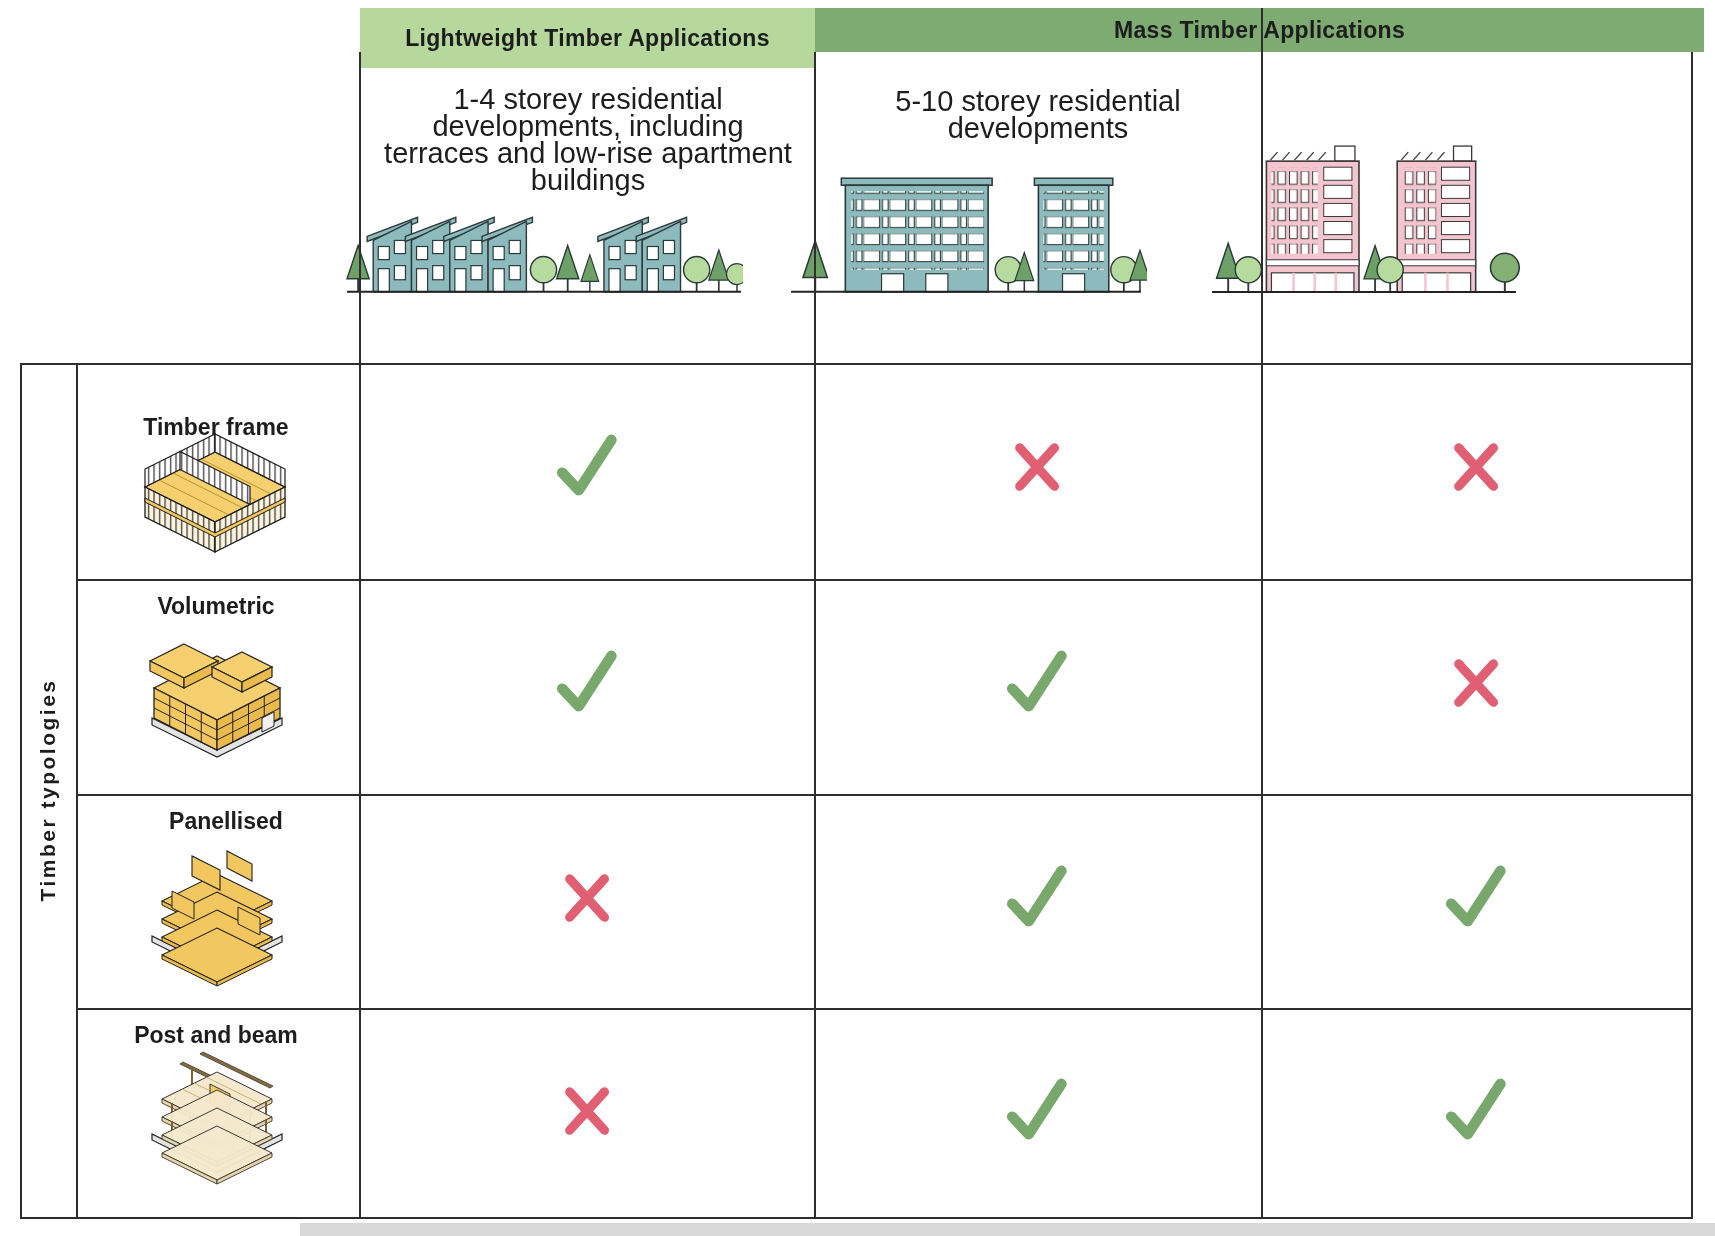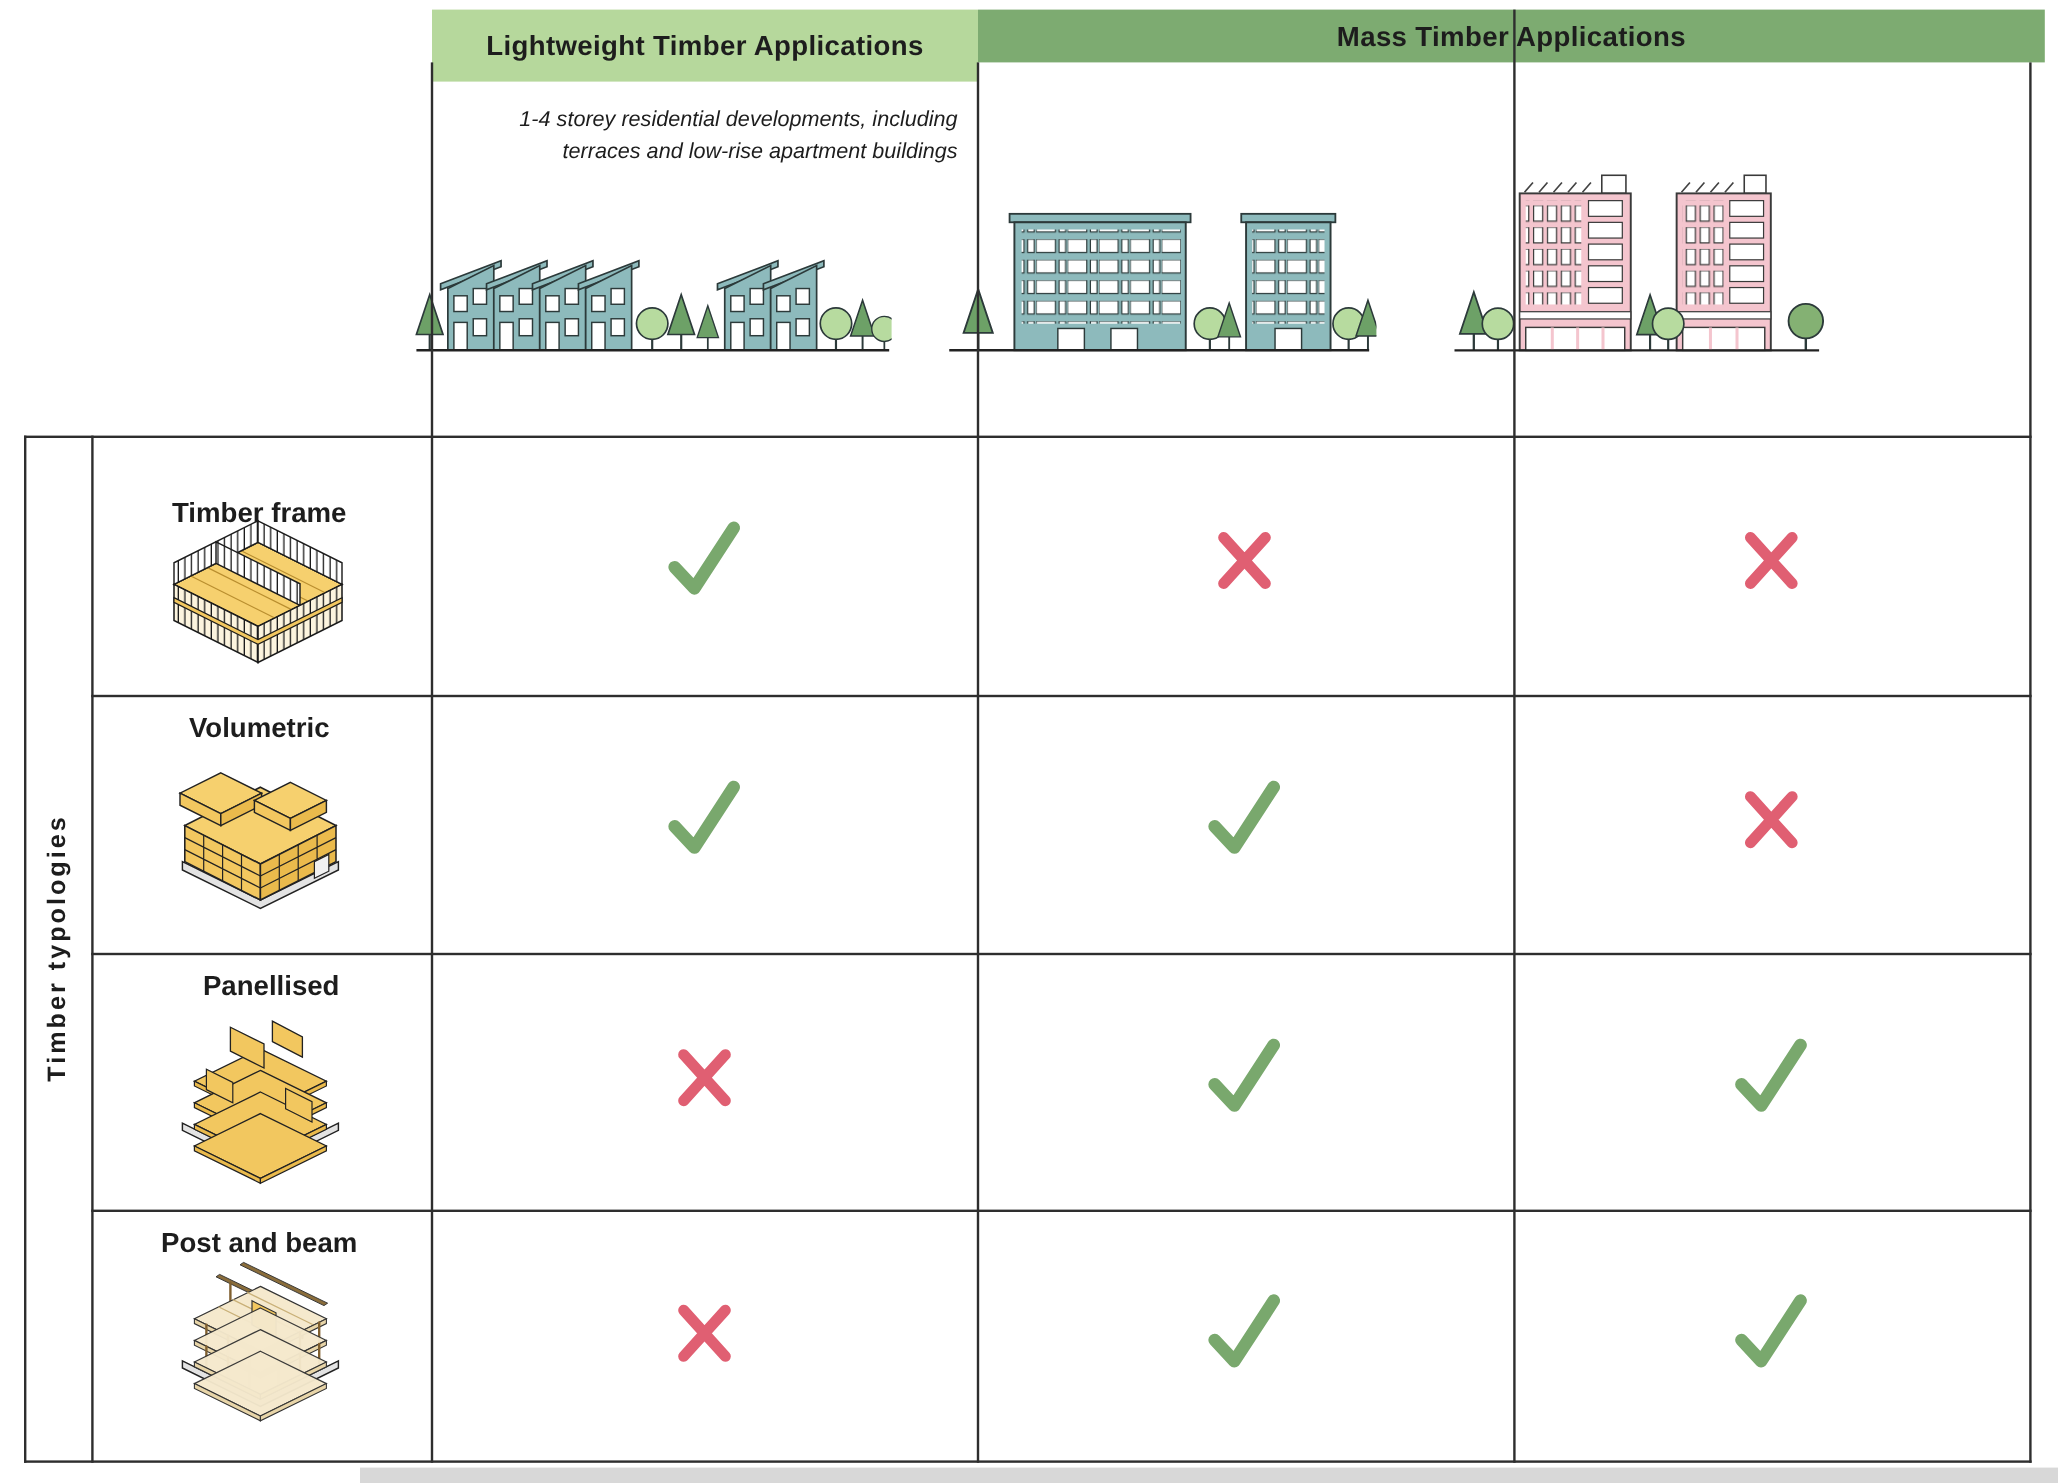--- a/index.html
+++ b/index.html
@@ -9,21 +9,21 @@
     --tree-dark:#6da167; --tree-light:#b7db9f; --tree-mid:#84b173;
     --yellow:#f2c75f; --yellow-top:#f6d06e; --yellow-dark:#eaba4c;
     --cream:#f5e9cd; --base-gray:#e3e3e3; --bottom-bar:#d8d8d8;
   }
   html,body{margin:0;padding:0;background:#fff;}
   .canvas{position:relative;width:1715px;height:1236px;background:#fff;overflow:hidden;
     font-family:"Liberation Sans",sans-serif;color:#1d1d1d;}
   .abs{position:absolute;}
   .hdr{display:flex;align-items:center;justify-content:center;
     font-size:23px;font-weight:700;letter-spacing:.3px;}
-  .desc{font-size:18px;line-height:27px;text-align:right;font-style:italic;}
+  .desc{font-size:29px;line-height:27px;text-align:center;}
   .rowlab{font-size:23px;font-weight:700;text-align:center;}
   .vlabel{display:flex;align-items:center;justify-content:center;}
   .vlabel span{transform:rotate(-90deg);white-space:nowrap;font-weight:700;
     font-size:21px;letter-spacing:2.5px;}
   .mark{display:flex;align-items:center;justify-content:center;}
   .gl{background:var(--grid-line);}
   .bottom-bar{background:var(--bottom-bar);}
   .check-svg path{stroke:var(--check-green);}
   .cross-svg path{stroke:var(--cross-red);}
 </style>
@@ -69,20 +69,21 @@
 <div class="canvas">
 
   <div class="abs hdr" style="left:360px;top:8px;width:455px;height:60px;background:var(--header-light-green)">
     <span>Lightweight Timber Applications</span>
   </div>
   <div class="abs hdr" style="left:815px;top:8px;width:889px;height:44px;background:var(--header-dark-green)">
     <span>Mass Timber Applications</span>
   </div>
 
   <div class="abs desc" style="left:378px;top:86px;width:420px;">1-4 storey residential developments, including terraces and low-rise apartment buildings</div>
+  <div class="abs desc" style="left:828px;top:88px;width:420px;">5-10 storey residential developments</div>
 
   <svg class="abs" style="left:345px;top:190px;" width="398" height="113" viewBox="0 0 395 112">
     <g>
       <use href="#sym-tree-tri" transform="translate(13,101)"></use>
       <use href="#sym-tree-round" transform="translate(197,101)"></use>
       <use href="#sym-tree-tri" transform="translate(221,101)"></use>
       <use href="#sym-tree-tri" transform="translate(243,101) scale(0.8)"></use>
       <use href="#sym-tree-round" transform="translate(349,101)"></use>
       <use href="#sym-tree-tri" transform="translate(371,101) scale(0.9)"></use>
       <use href="#sym-tree-round" transform="translate(389,101) scale(0.8)"></use>

